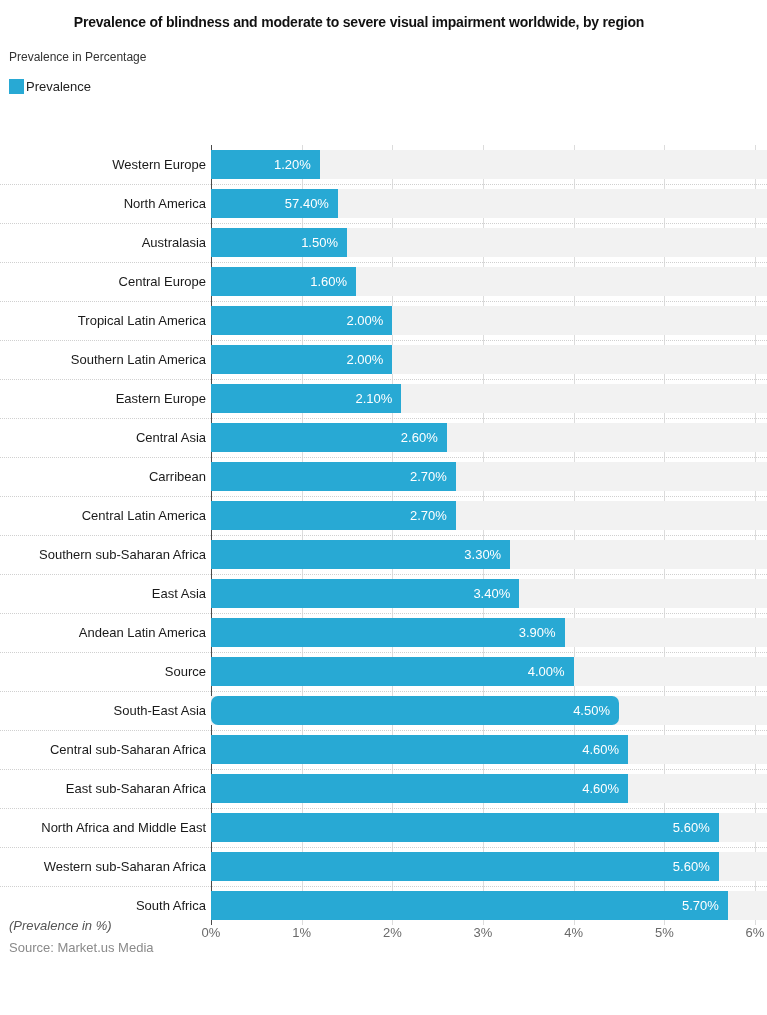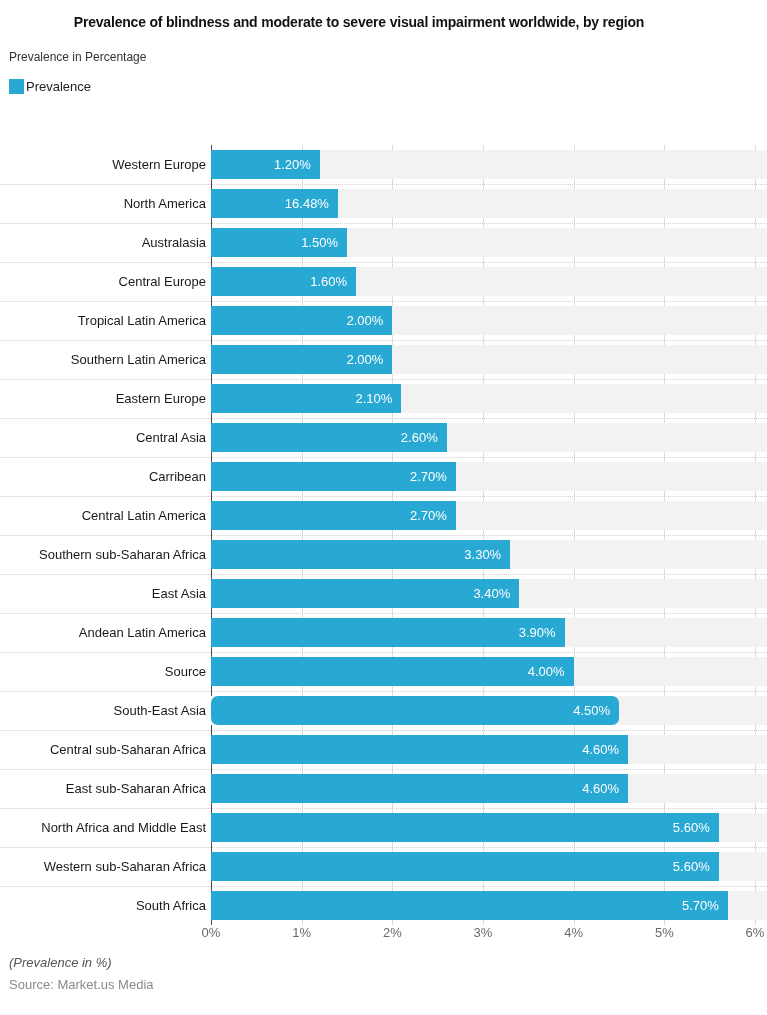--- a/index.html
+++ b/index.html
@@ -177,21 +177,21 @@
     color: #6a6a6a;
     transform: translateX(-50%);
     white-space: nowrap;
     line-height: 16px;
   }
 
   
   .footer {
     position: absolute;
     left: 9px;
-    top: 954px;
+    top: 917px;
     width: 740px;
   }
   .footnote {
     font-size: 13px;
     font-style: italic;
     color: #555555;
     line-height: 18px;
   }
   .source {
     margin-top: 4px;
@@ -232,21 +232,21 @@
             <div class="bar" style="width: 108.8px; background: rgb(40, 169, 212); padding-left: 20px;">
               <span class="bar-value">1.20%</span>
             </div>
           </div>
         </div>
         <div class="row">
           <div class="cat-label">North America</div>
           <div class="track">
             <div class="track-band"></div>
             <div class="bar" style="width: 126.933px; background: rgb(40, 169, 212);">
-              <span class="bar-value">16.48%</span>
+              <span class="bar-value">57.40%</span>
             </div>
           </div>
         </div>
         <div class="row">
           <div class="cat-label">Australasia</div>
           <div class="track">
             <div class="track-band"></div>
             <div class="bar" style="width: 136px; background: rgb(40, 169, 212);">
               <span class="bar-value">1.50%</span>
             </div>

